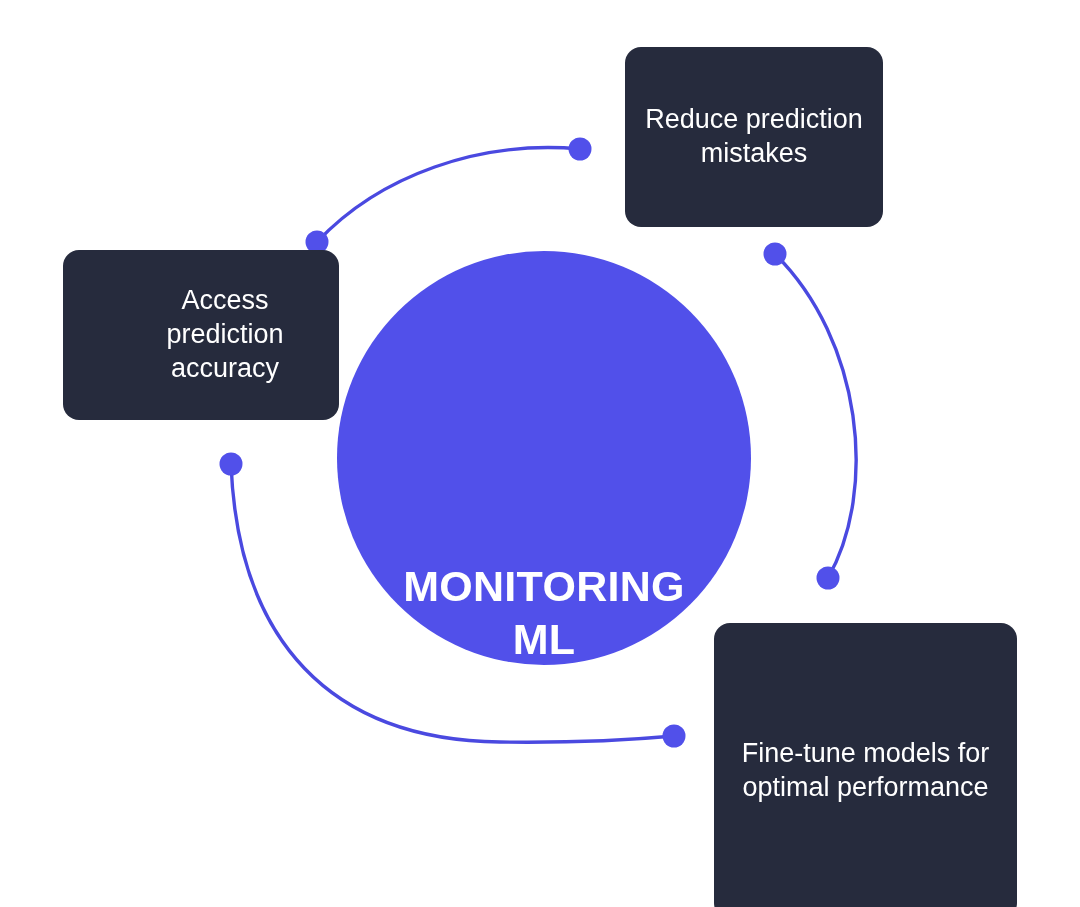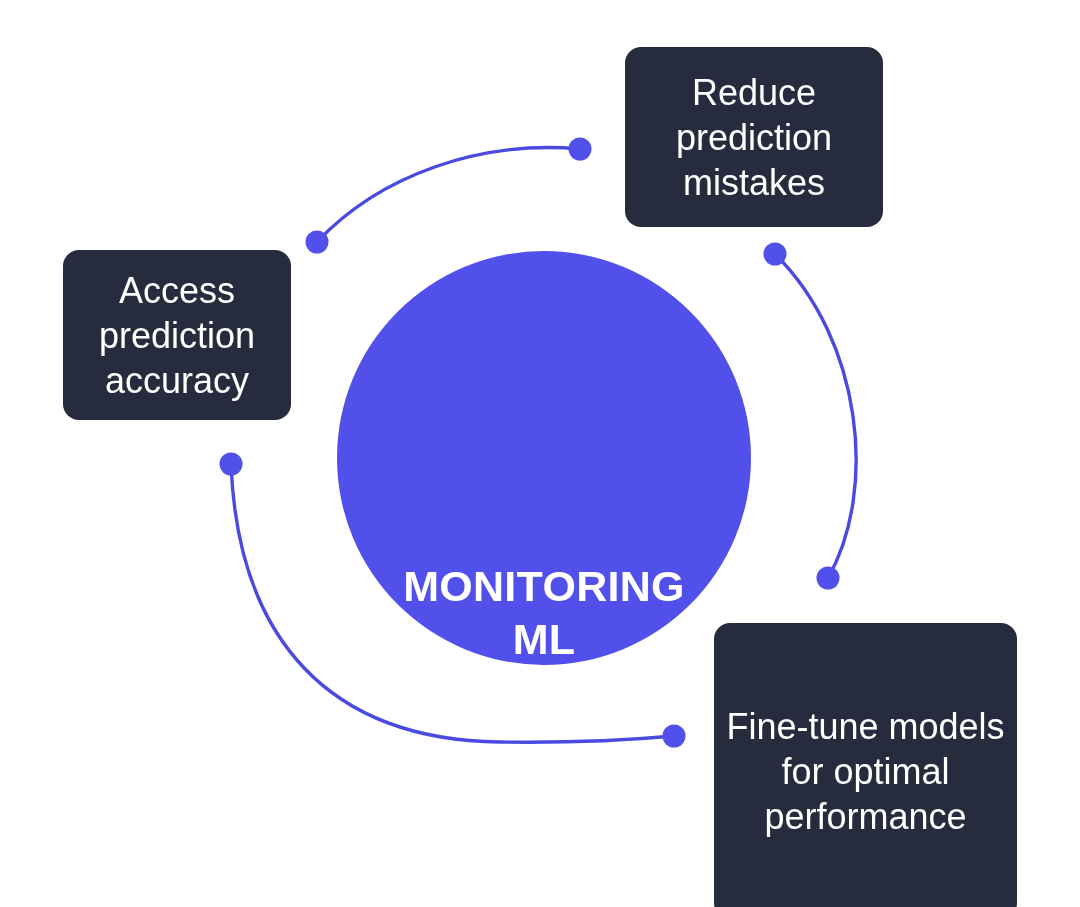--- a/index.html
+++ b/index.html
@@ -50,30 +50,31 @@
     position: absolute;
     background: #262b3d;
     border-radius: 16px;
     display: flex;
     align-items: center;
     justify-content: center;
     z-index: 3;
   }
   .node-label {
     color: #ffffff;
-    font-size: 36px;
+    font-size: 27px;
     line-height: 1.25;
     text-align: center;
     padding: 0 10px;
   }
   #node-access {
     left: 63px;
     top: 250px;
     width: 228px;
     height: 170px;
+    padding-left: 48px;
   }
   #node-reduce {
     left: 625px;
     top: 47px;
     width: 258px;
     height: 180px;
   }
   #node-finetune {
     left: 714px;
     top: 623px;

